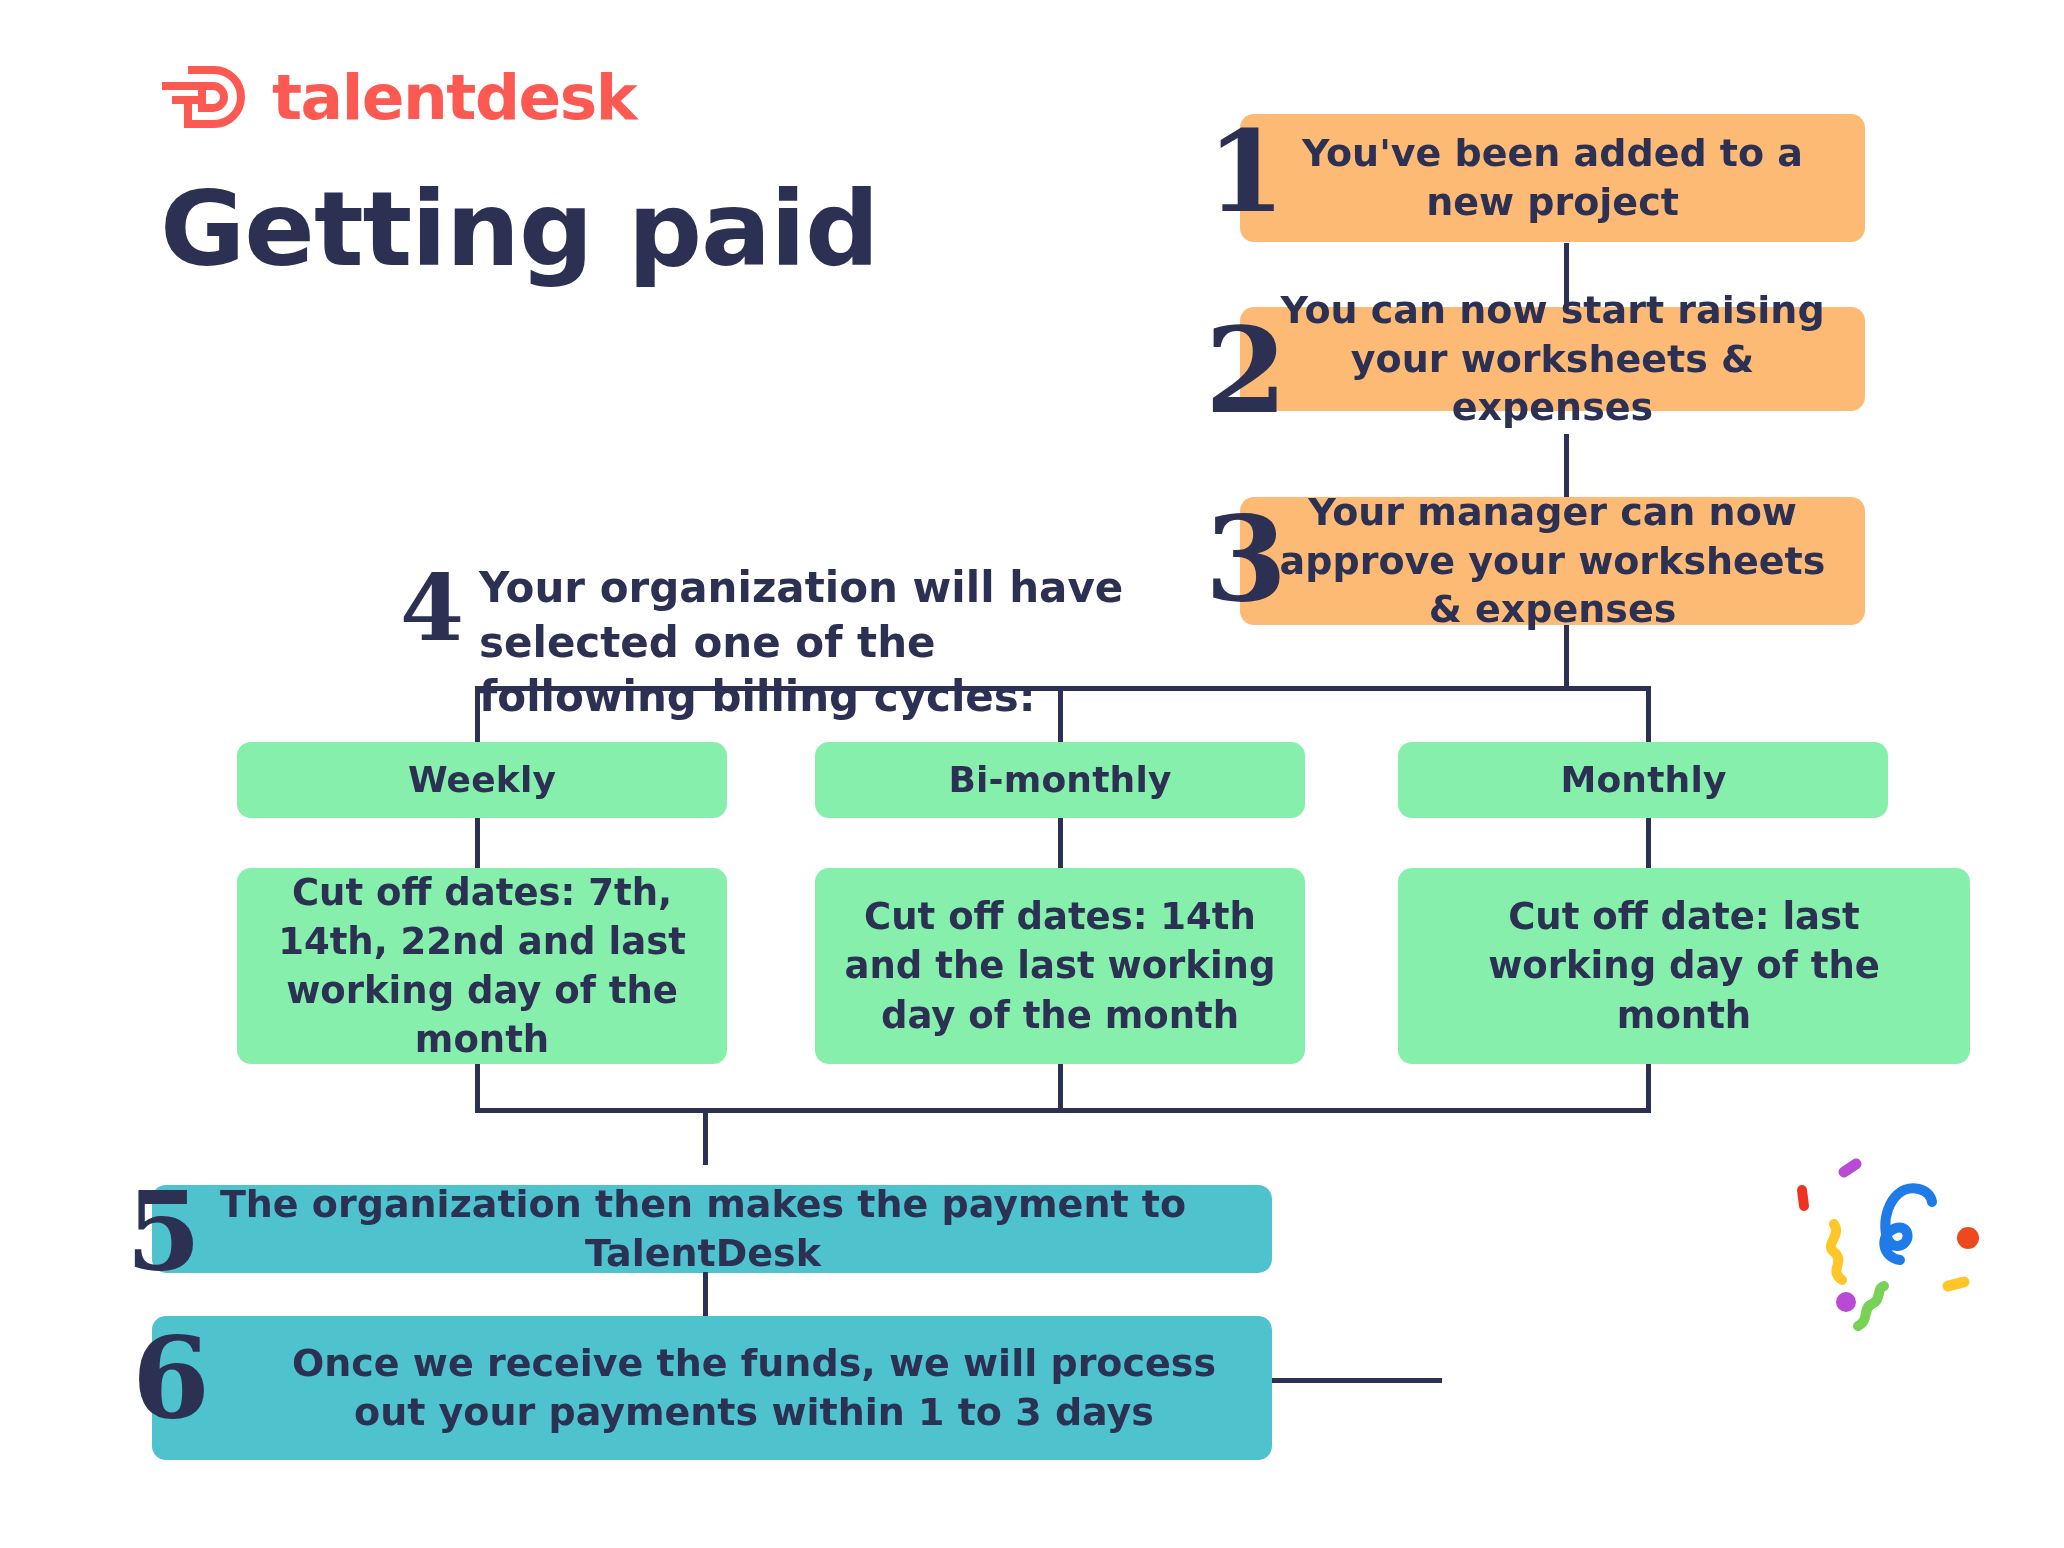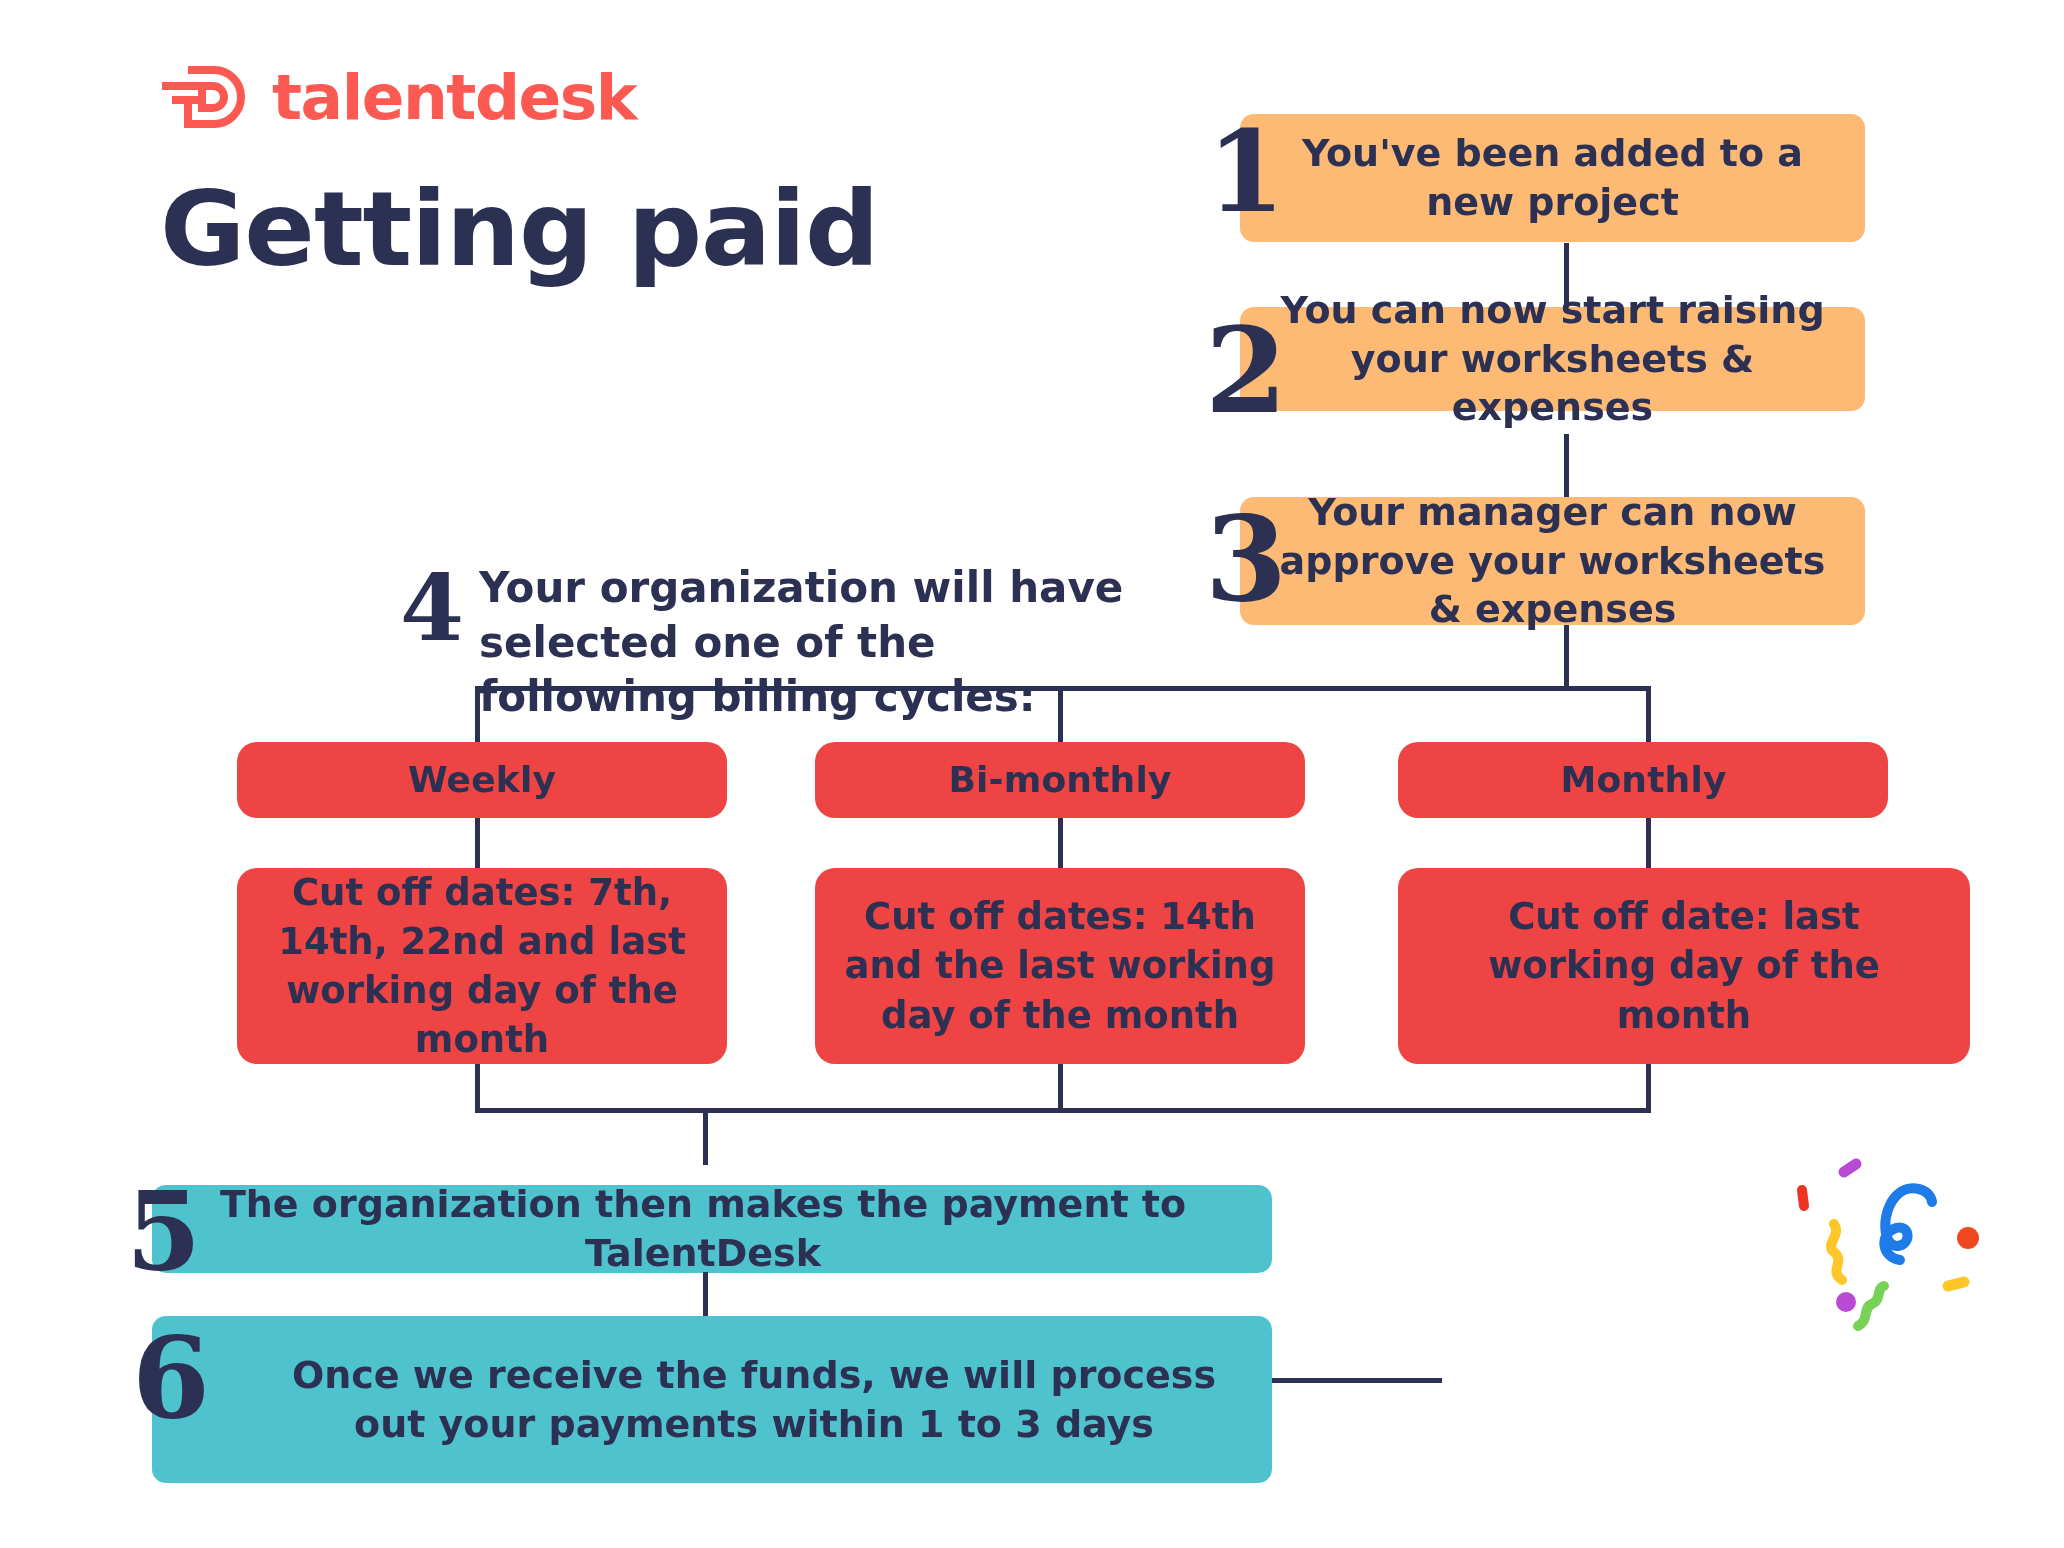--- a/index.html
+++ b/index.html
@@ -68,21 +68,21 @@
     align-items: center;
     justify-content: center;
     text-align: center;
     color: #2C3053;
     font-family: "DejaVu Sans", sans-serif;
     font-weight: 700;
     line-height: 1.28;
     padding: 6px 26px;
   }
   .box-red   { background: #fdba74; }
-  .box-amber { background: #ef4444; border-radius: 20px; }
+  .box-amber { background: #86efac; }
   .box-teal  { background: #4EC3CD; }
 
   
   .step-num {
     position: absolute;
     font-family: "DejaVu Serif", serif;
     font-weight: 700;
     color: #2C3053;
     line-height: 1;
     z-index: 3;
@@ -209,21 +209,21 @@
   <div class="line line-v" style="left:703px; top:1108px; height:57px;"></div>
 
   <div class="step-num" style="left:126px; top:1177px; font-size:108px;">5</div>
   <div class="step-box box-teal" style="left:152px; top:1185px; width:1120px; height:88px; font-size:38px;padding-left:8px;">
     <span>The organization then makes the payment to TalentDesk</span>
   </div>
 
   <div class="line line-v" style="left:703px; top:1272px; height:45px;"></div>
 
   <div class="step-num" style="left:132px; top:1322px; font-size:112px;">6</div>
-  <div class="step-box box-teal" style="left:152px; top:1316px; width:1120px; height:167px; font-size:38px; padding-left:110px;">
+  <div class="step-box box-teal" style="left:152px; top:1316px; width:1120px; height:144px; font-size:38px; padding-left:110px;">
     <span>Once we receive the funds, we will process out your payments within 1 to 3 days</span>
   </div>
 
   <div class="line line-h" style="left:1272px; top:1378px; width:170px;"></div>
 
   <svg id="confetti" viewBox="0 0 260 200">
 
     <path d="M150 110 C132 108 128 84 146 78 C160 74 162 94 148 96
              C132 98 130 60 148 44 C160 34 180 38 182 52" fill="none" stroke="#1E7BE8" stroke-width="10" stroke-linecap="round"></path>
 

